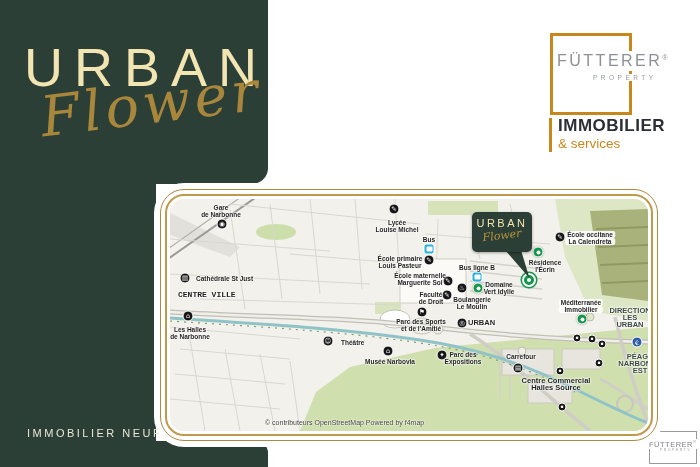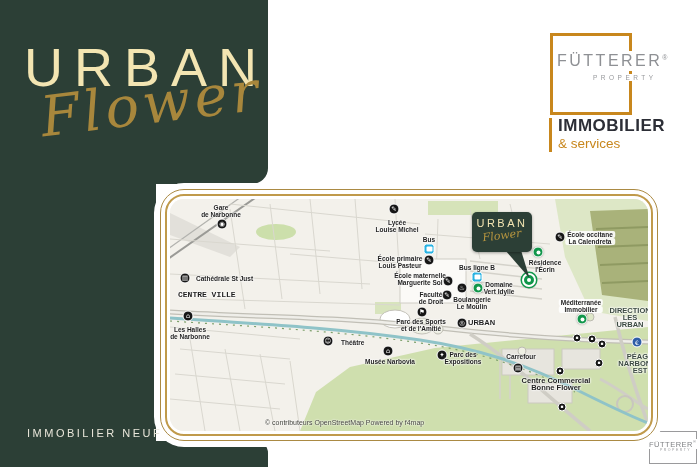--- a/index.html
+++ b/index.html
@@ -317,21 +317,21 @@
             <div>Expositions</div>
           </div>
           <div class="poi-icon black" style="left: 348px; top: 169px;">
             <span>▤</span>
           </div>
           <div class="poi-label" style="left: 351px; top: 154px;">
             <div>Carrefour</div>
           </div>
           <div class="poi-label" style="left: 386px; top: 178px; font-size: 7.5px;">
             <div>Centre Commercial</div>
-            <div>Bonne Flower</div>
+            <div>Halles Source</div>
           </div>
           <div class="poi-label" style="left: 460px; top: 108px; font-size: 7.5px; color: rgb(60, 74, 66);">
             <div>DIRECTION</div>
             <div>LES</div>
             <div>URBAN</div>
           </div>
           <div class="poi-icon blue" style="left: 467px; top: 143px;">
             <span>€</span>
           </div>
           <div class="poi-label" style="left: 470px; top: 154px; font-size: 7.5px; color: rgb(60, 74, 66);">

